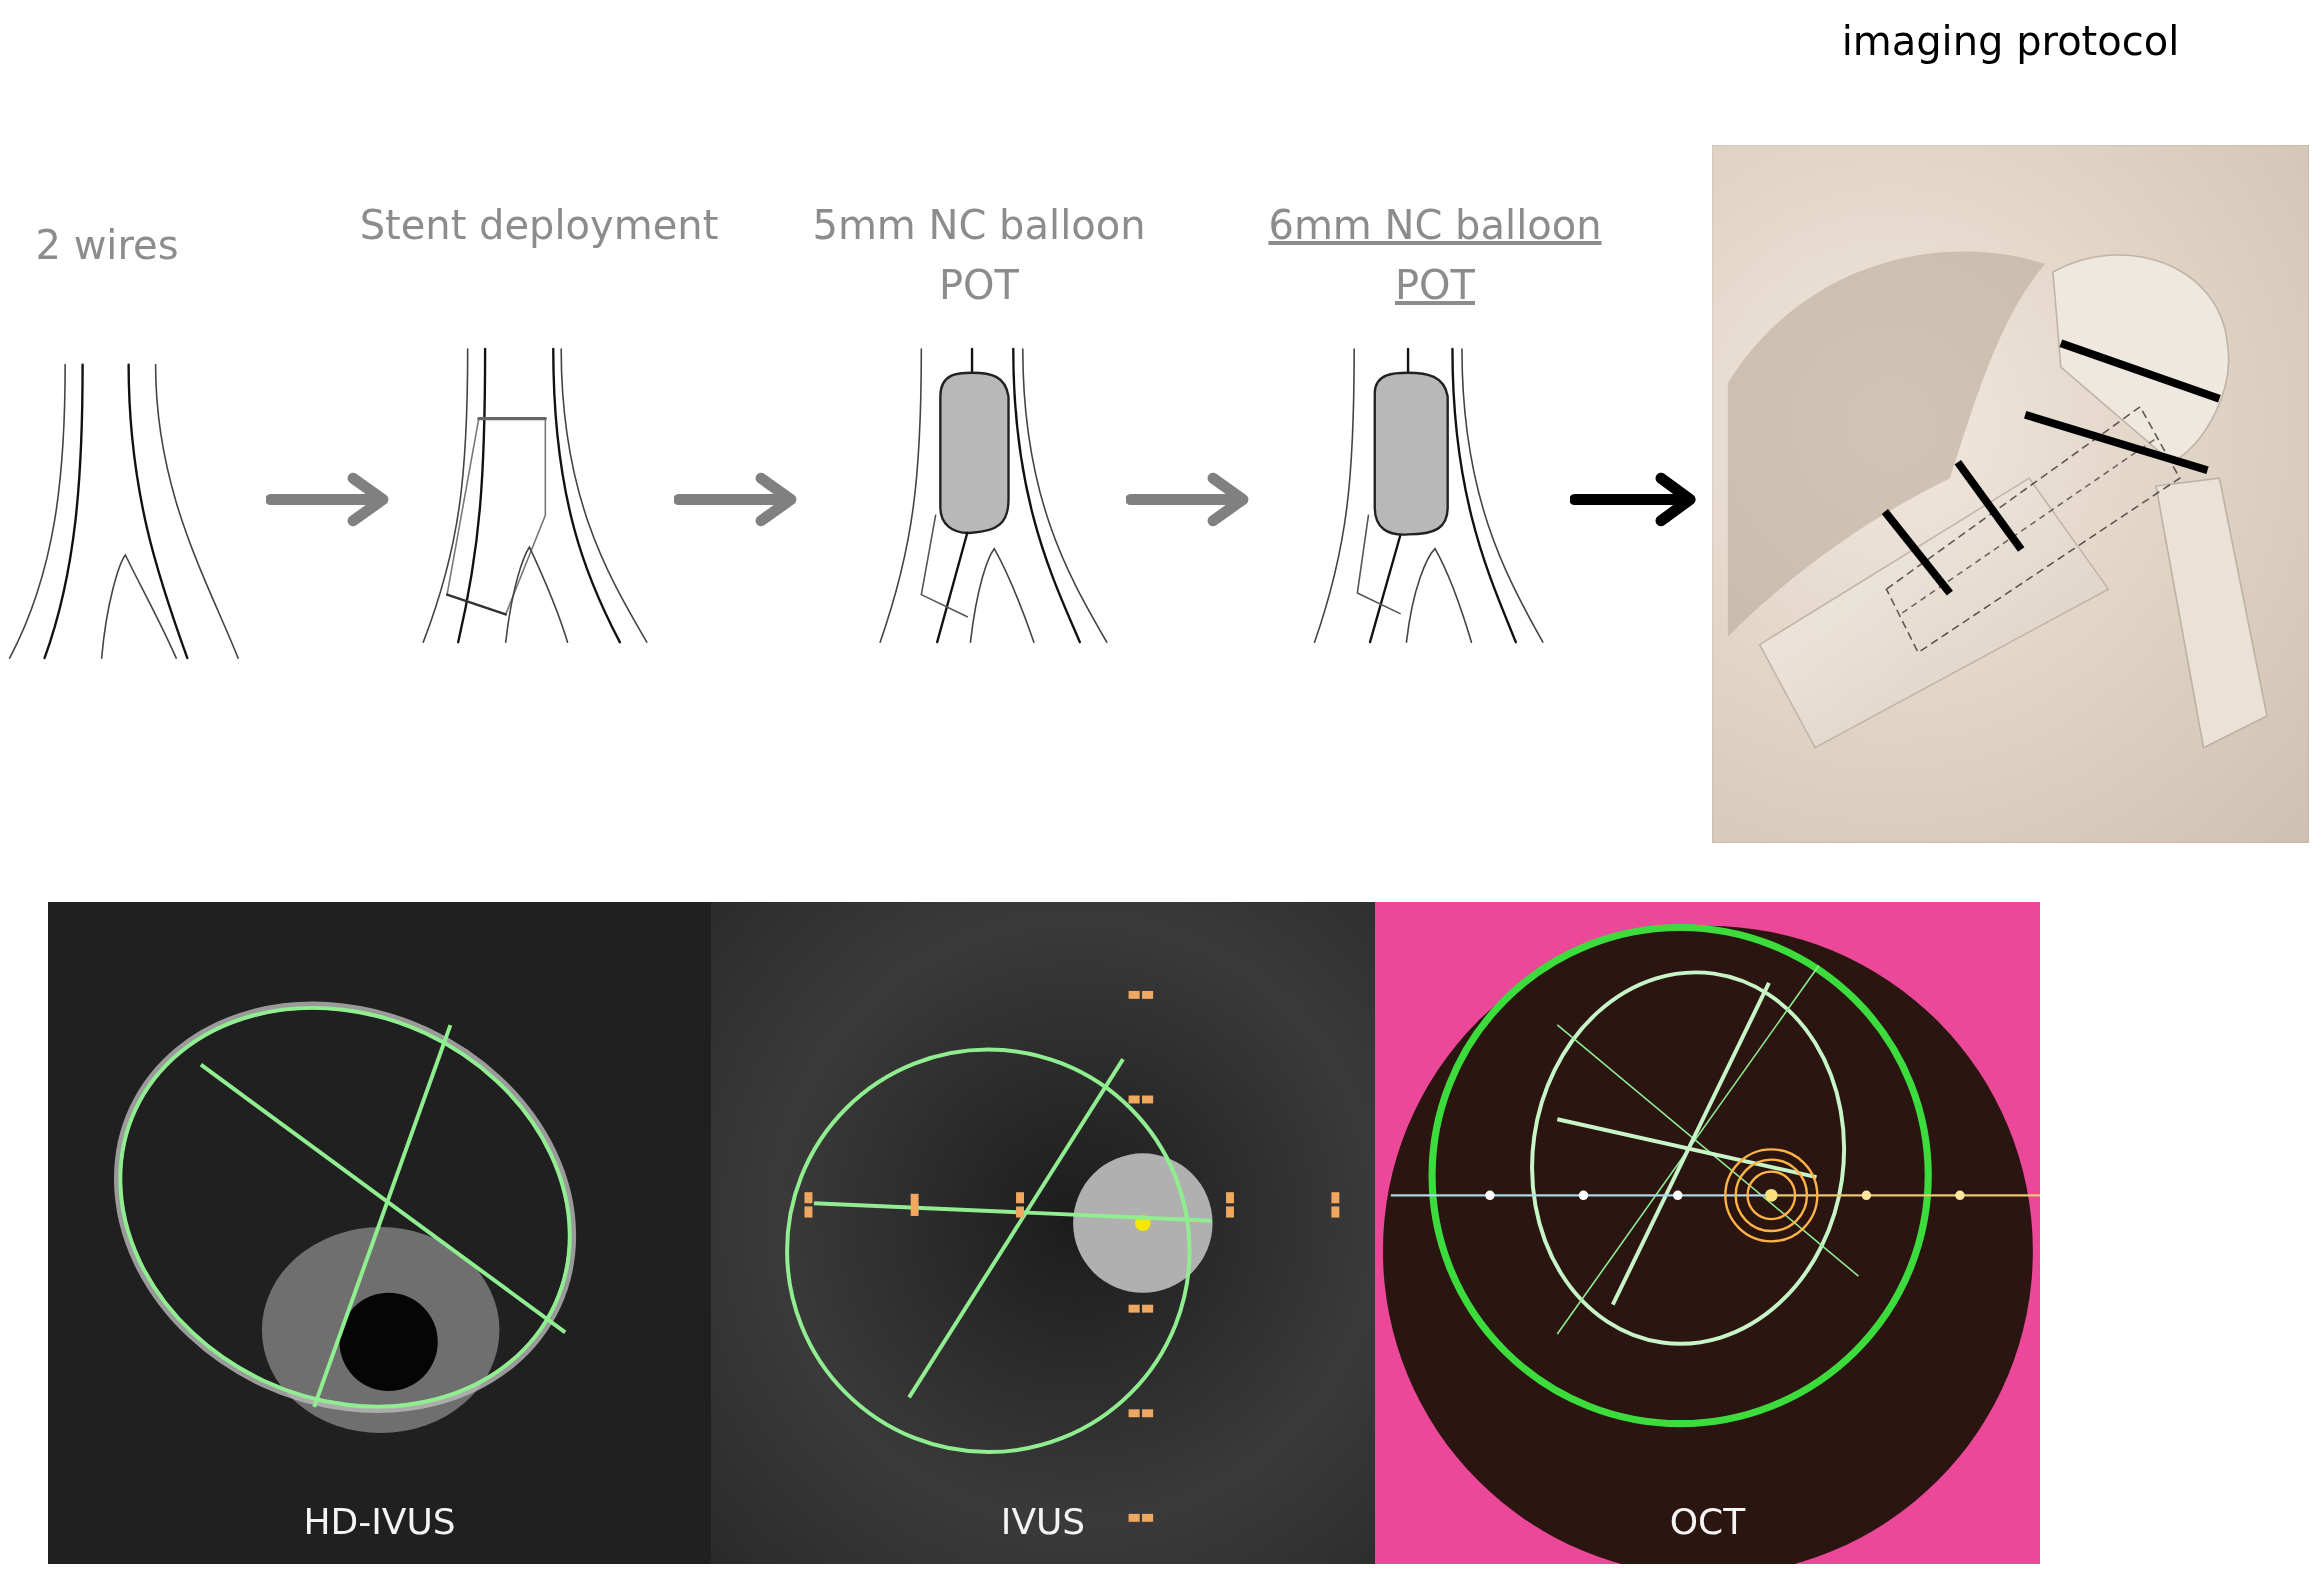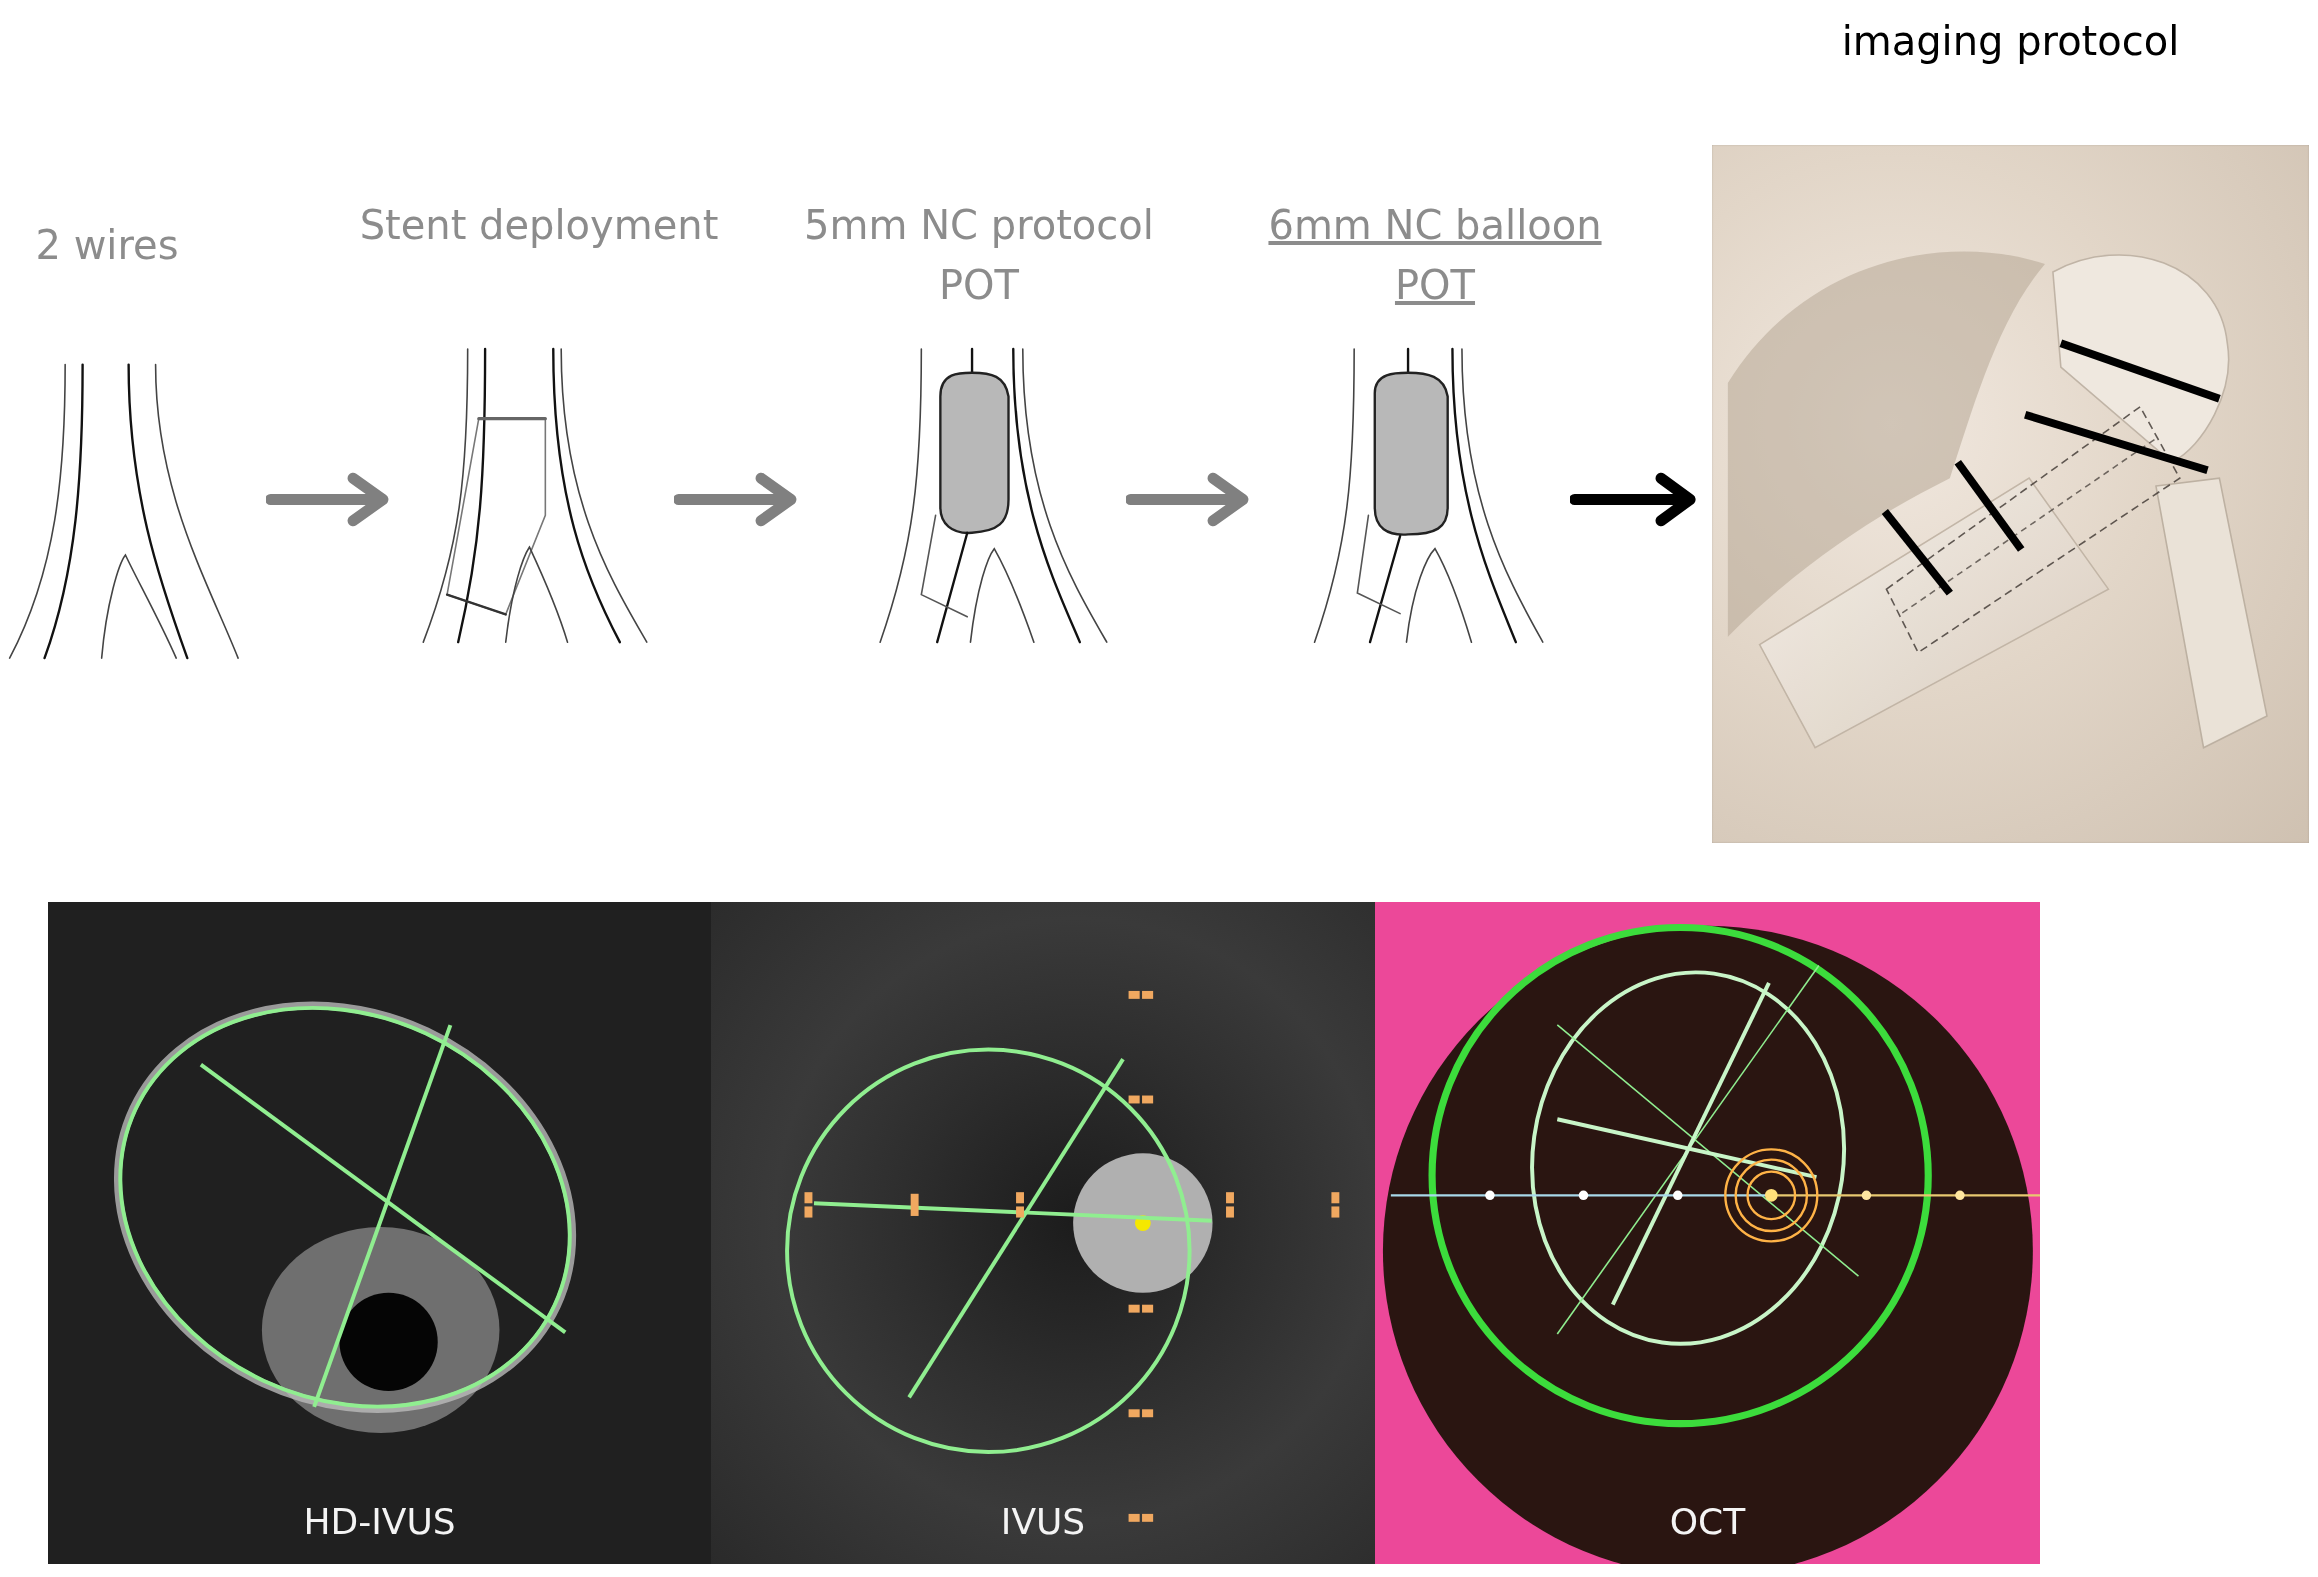--- a/index.html
+++ b/index.html
@@ -23,21 +23,21 @@
   <div>imaging protocol</div>
 </div>
 
 <div class="abs step-label" style="left:16px; width:182px; top:195px;margin-top:20px;">
   <div>2 wires</div>
 </div>
 <div class="abs step-label" style="left:333px; width:412px; top:195px;">
   <div>Stent deployment</div>
 </div>
 <div class="abs step-label" style="left:785px; width:388px; top:195px;">
-  <div>5mm NC protocol</div>
+  <div>5mm NC balloon</div>
   <div>POT</div>
 </div>
 <div class="abs step-label" style="left:1237px; width:396px; top:195px;text-decoration:underline;">
   <div>6mm NC balloon</div>
   <div>POT</div>
 </div>
 
 <div class="abs diagram" style="left:0px; top:317px;">
   <svg width="262" height="357" viewBox="0 0 330 450" fill="none" stroke-linecap="round">
     <path d="M82 60 C82 200 70 320 12 430" stroke="#444" stroke-width="2"></path>

